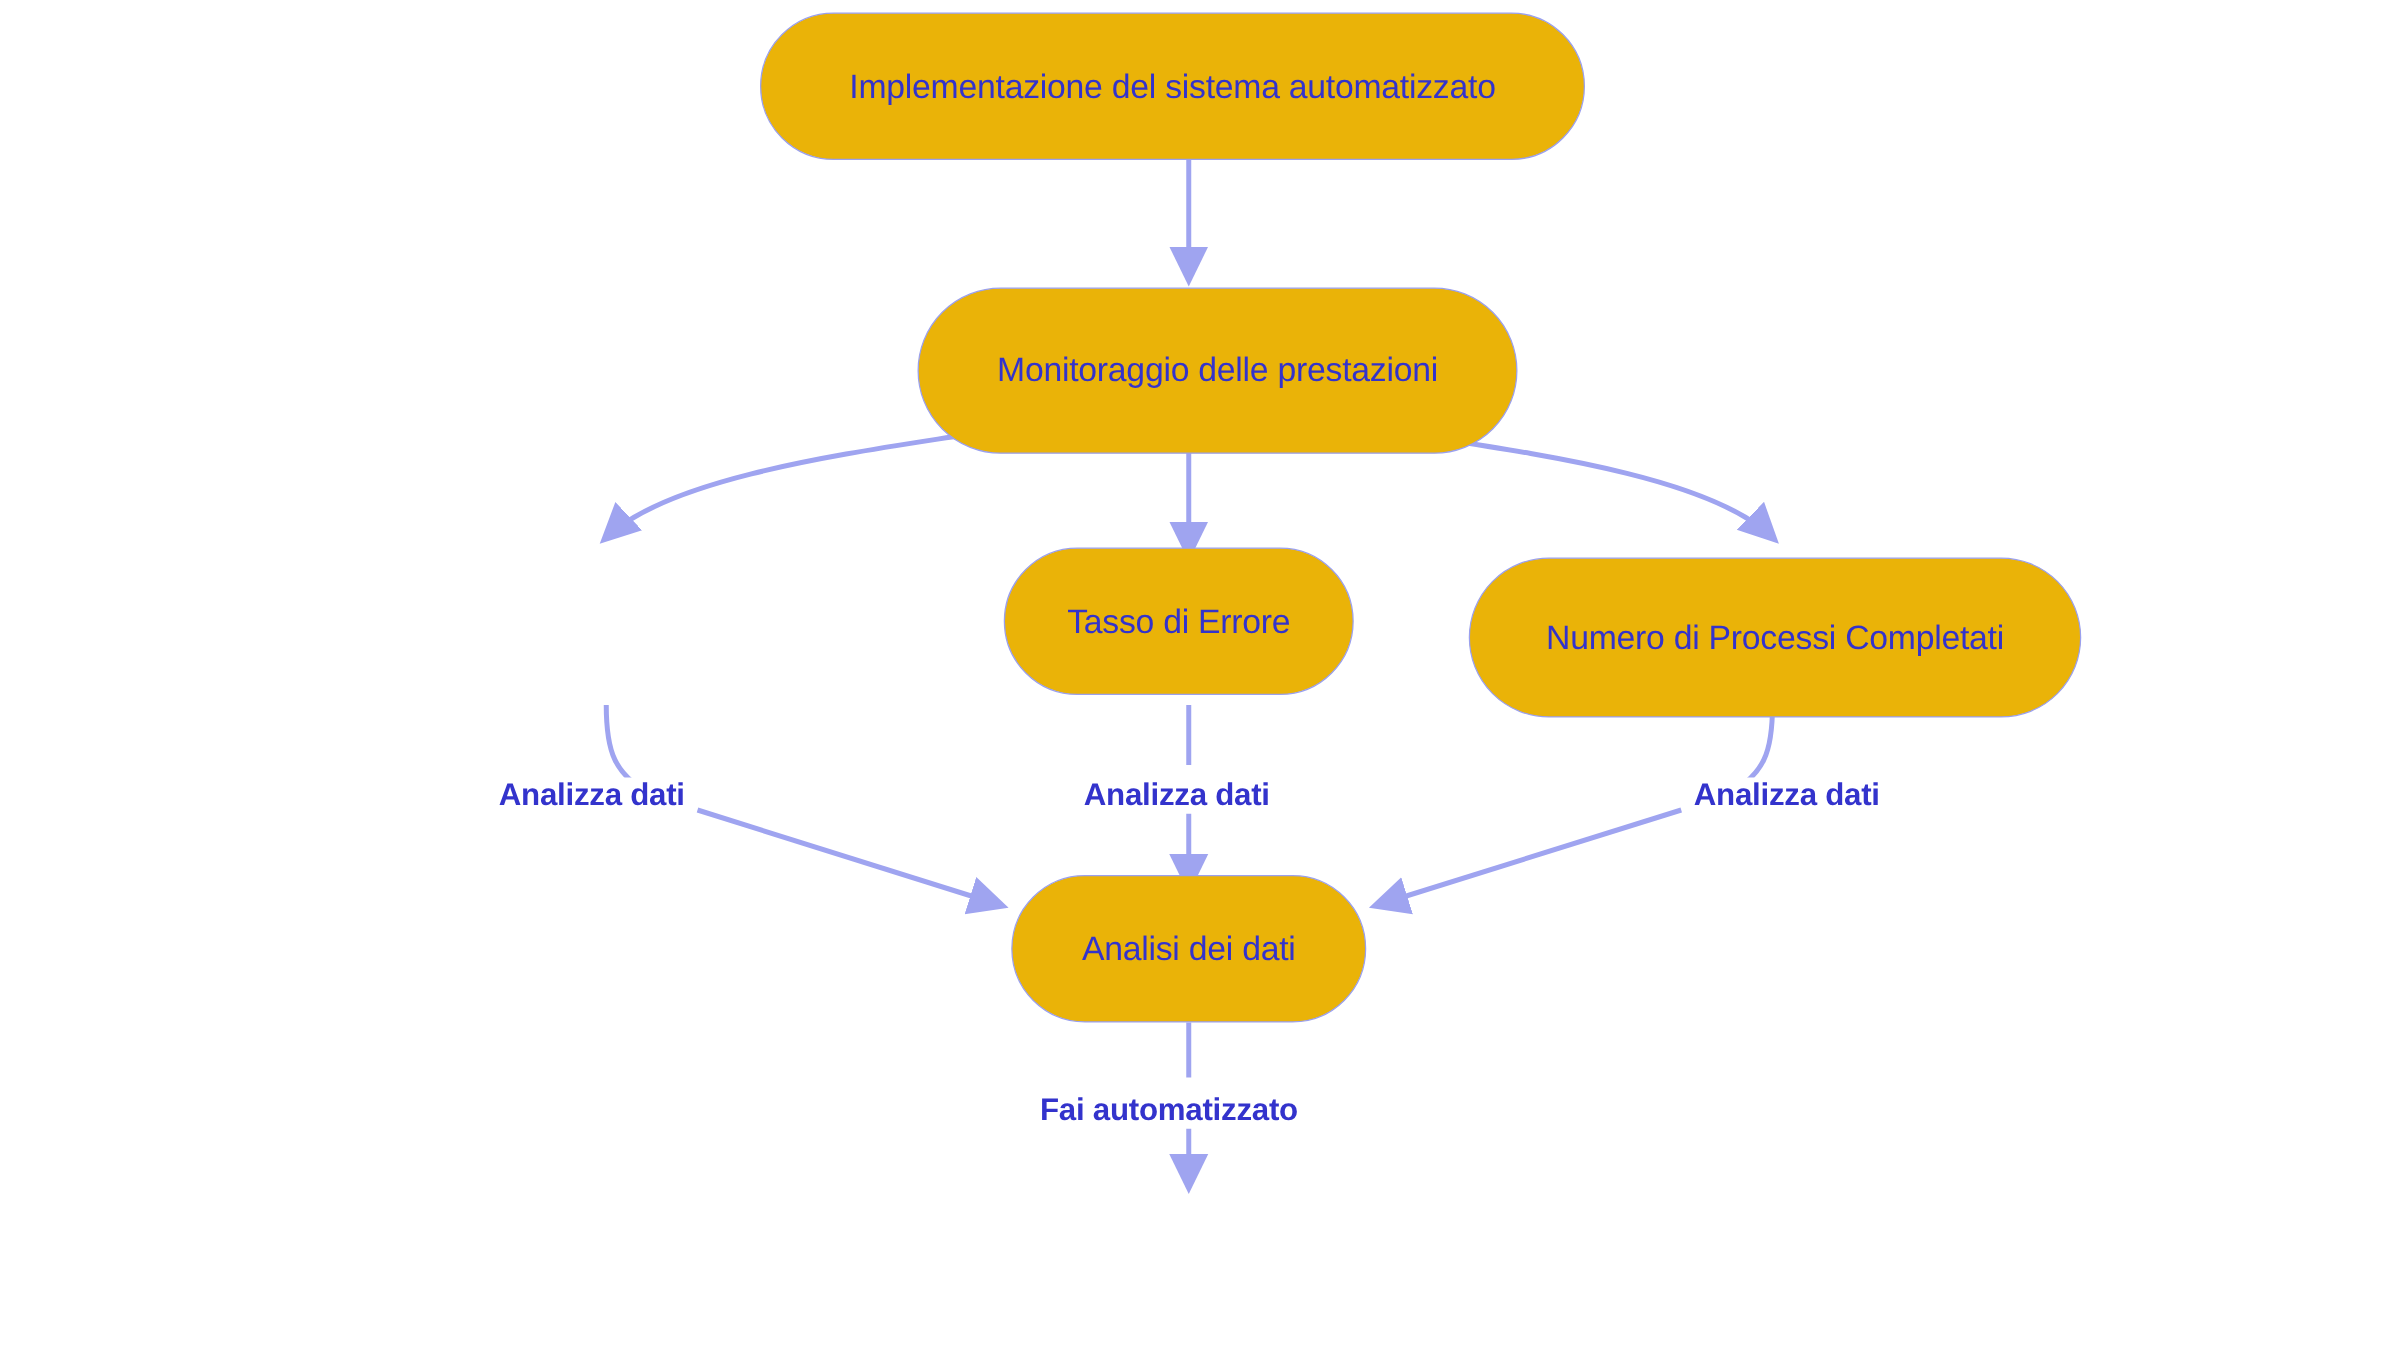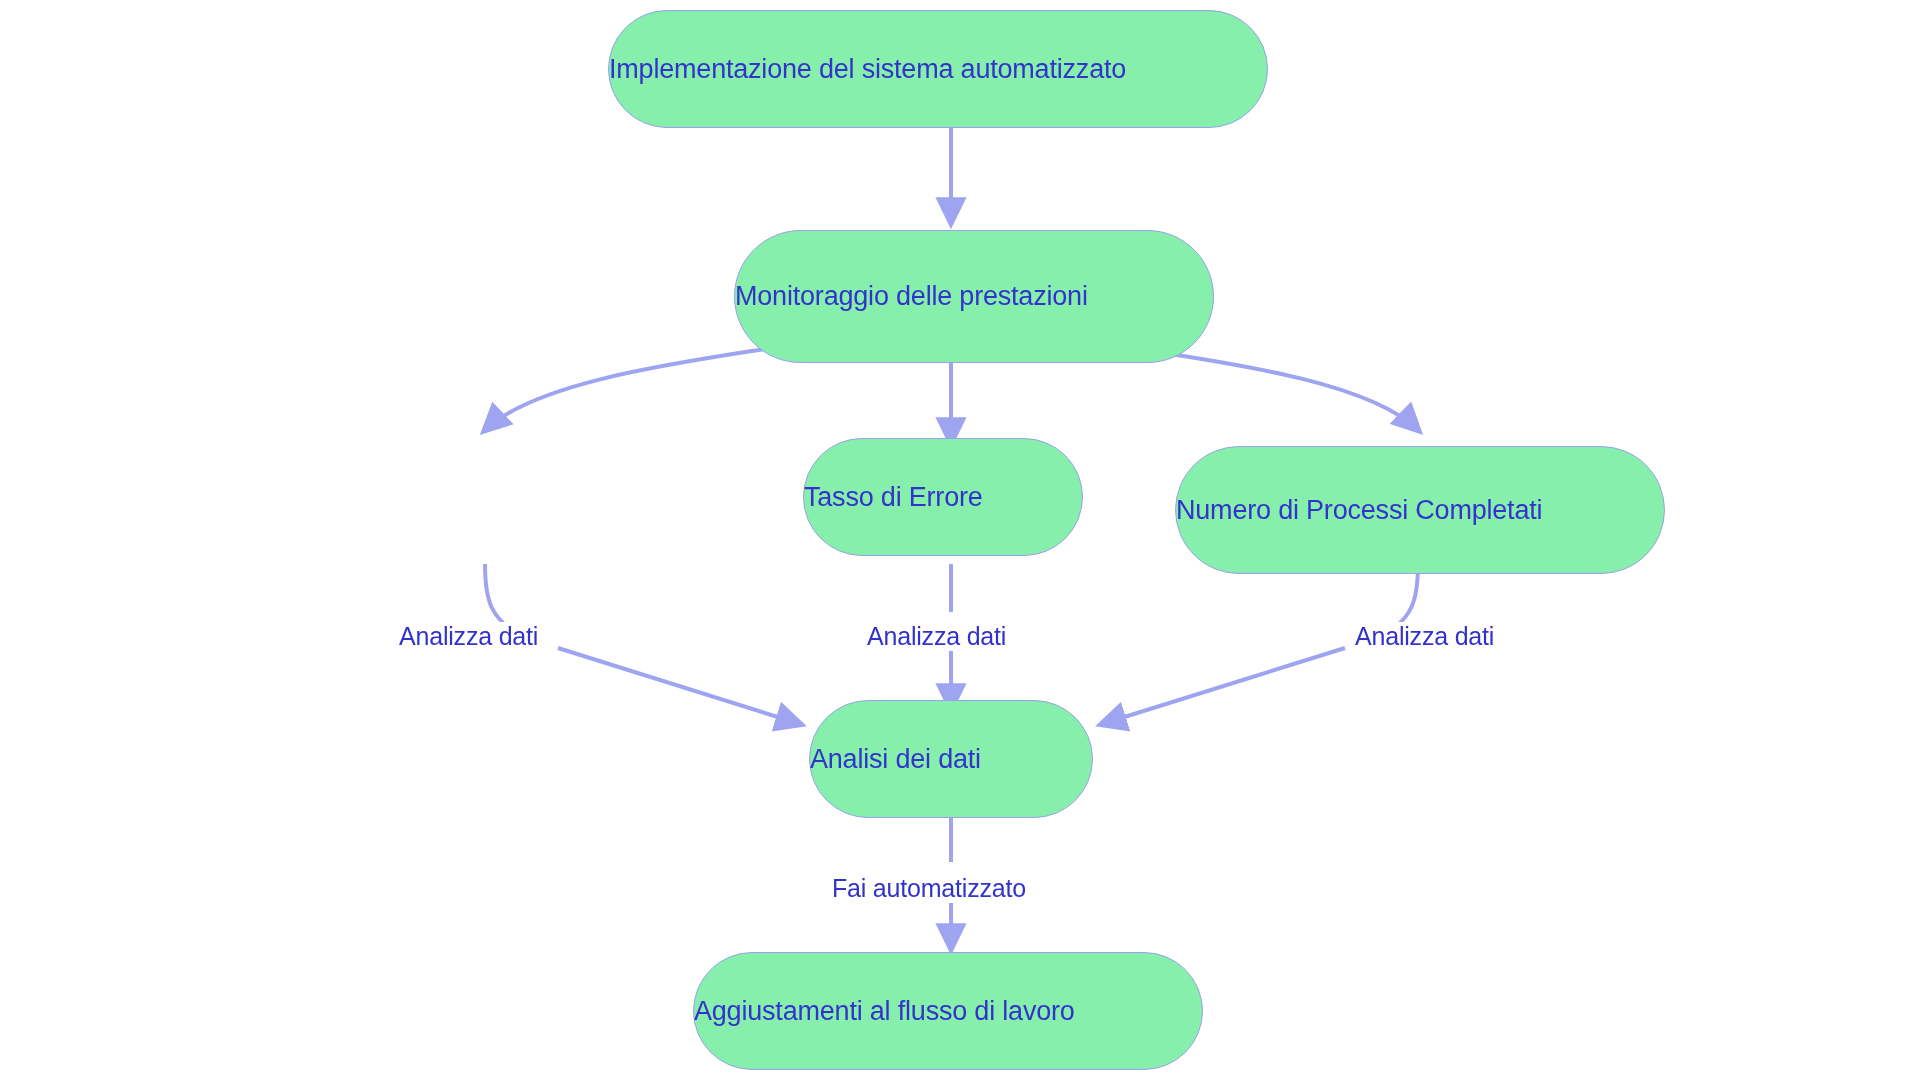--- a/index.html
+++ b/index.html
@@ -22,39 +22,41 @@
   #edge-layer {
     position: absolute;
     left: 0;
     top: 0;
     width: 1920px;
     height: 1083px;
   }
   .node {
     position: absolute;
     box-sizing: border-box;
-    background: #86efac;
+    background: #eab308;
     border: 1.6px solid #9aa0ee;
     border-radius: 999px;
     display: flex;
     align-items: center;
+    justify-content: center;
     color: #3333cc;
     font-size: 27px;
     font-weight: 400;
     letter-spacing: -0.2px;
     white-space: nowrap;
   }
   .edge-label {
     position: absolute;
     color: #3333cc;
     font-size: 25px;
     white-space: nowrap;
     background: #ffffff;
     padding: 0 3px;
     letter-spacing: -0.2px;
+    font-weight: bold;
   }
 </style>
 </head>
 <body>
 
 <div id="flowchart-canvas">
 
   <svg id="edge-layer" viewBox="0 0 1920 1083" width="1920" height="1083" xmlns="http://www.w3.org/2000/svg">
     <defs>
       <marker id="arrowhead" markerWidth="9" markerHeight="9" refX="6.2" refY="4.5" orient="auto" markerUnits="strokeWidth">
@@ -97,23 +99,20 @@
   </div>
 
   <div class="node" style="left:1175px; top:446px; width:490px; height:128px;">
     <span>Numero di Processi Completati</span>
   </div>
 
   <div class="node" style="left:809px; top:700px; width:284px; height:118px;">
     <span>Analisi dei dati</span>
   </div>
 
-  <div class="node" style="left:693px; top:952px; width:510px; height:118px;">
-    <span>Aggiustamenti al flusso di lavoro</span>
-  </div>
 
   <div class="edge-label" style="left:396px; top:622px;">Analizza dati</div>
 
   <div class="edge-label" style="left:864px; top:622px;">Analizza dati</div>
 
   <div class="edge-label" style="left:1352px; top:622px;">Analizza dati</div>
 
   <div class="edge-label" style="left:829px; top:874px;">Fai automatizzato</div>
 
 </div>

